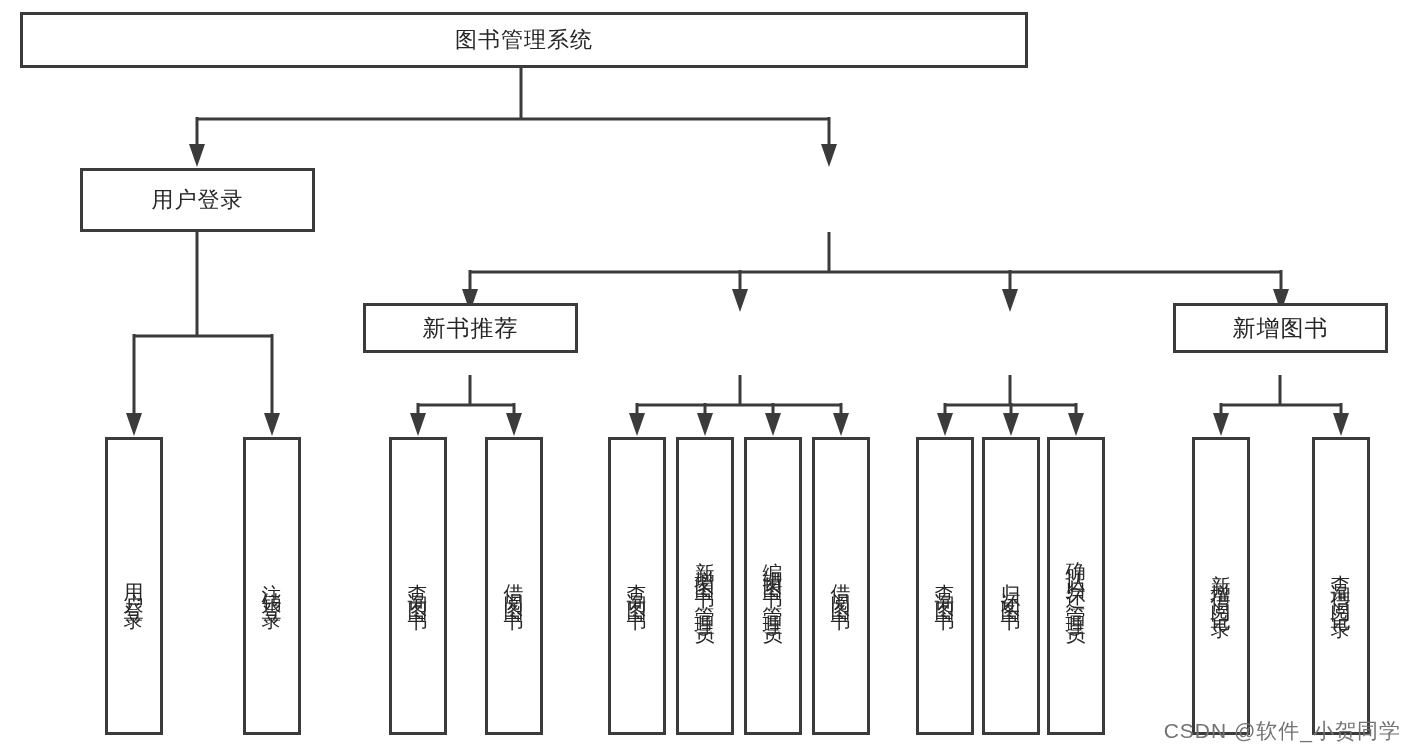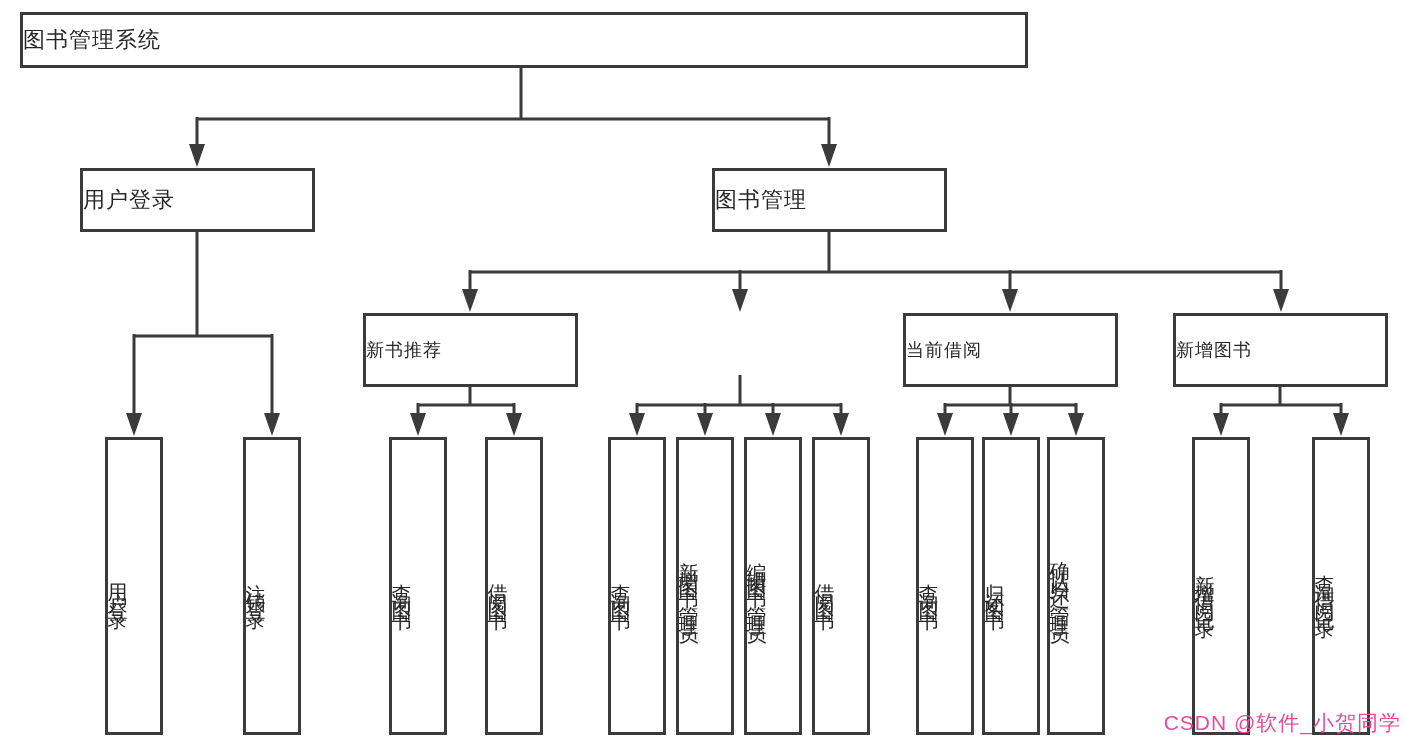--- a/index.html
+++ b/index.html
@@ -3,29 +3,29 @@
 <meta charset="utf-8">
 <style>
   html,body{margin:0;padding:0;background:#fff;}
   .stage{
     position:relative;width:1405px;height:747px;background:#ffffff;
     font-family:"Liberation Sans","DejaVu Sans",sans-serif;color:#262626;overflow:hidden;
   }
   svg.wires{position:absolute;left:0;top:0;}
   .box{
     position:absolute;box-sizing:border-box;border:3px solid #3b3b3b;background:#ffffff;
-    display:flex;align-items:center;text-align:center;
+    display:flex;align-items:center;justify-content:center;text-align:center;
   }
   .root{left:20px;top:12px;width:1008px;height:56px;font-size:22px;letter-spacing:1px;}
   .l2{top:168px;width:235px;height:64px;font-size:22px;letter-spacing:1px;}
-  .l3{top:313px;width:215px;height:74px;font-size:18px;letter-spacing:1px;}
+  .l3{top:303px;width:215px;height:50px;font-size:23px;letter-spacing:1px;}
   .leaf{top:437px;width:58px;height:298px;font-size:20px;}
   .vtext{writing-mode:vertical-rl;text-orientation:mixed;letter-spacing:9px;line-height:1;}
   .watermark{
-    position:absolute;right:4px;bottom:10px;font-size:21px;color:#ec4899;
+    position:absolute;right:4px;bottom:2px;font-size:21px;color:#737373;
     letter-spacing:1px;white-space:nowrap;
   }
 </style>
 </head>
 <body>
 
 <div class="stage">
 
   <svg class="wires" width="1405" height="747" viewBox="0 0 1405 747" fill="none" stroke="#3b3b3b" stroke-width="3">
     <g>
@@ -70,29 +70,23 @@
     </g>
   </svg>
 
   <div class="box root">
     <span>图书管理系统</span>
   </div>
 
   <div class="box l2" style="left:80px">
     <span>用户登录</span>
   </div>
-  <div class="box l2" style="left:712px">
-    <span>图书管理</span>
-  </div>
 
   <div class="box l3" style="left:363px">
     <span>新书推荐</span>
-  </div>
-  <div class="box l3" style="left:903px">
-    <span>当前借阅</span>
   </div>
   <div class="box l3" style="left:1173px">
     <span>新增图书</span>
   </div>
 
   <div class="box leaf" style="left:105px">
     <span class="vtext">用户登录</span>
   </div>
   <div class="box leaf" style="left:243px">
     <span class="vtext">注销登录</span>

